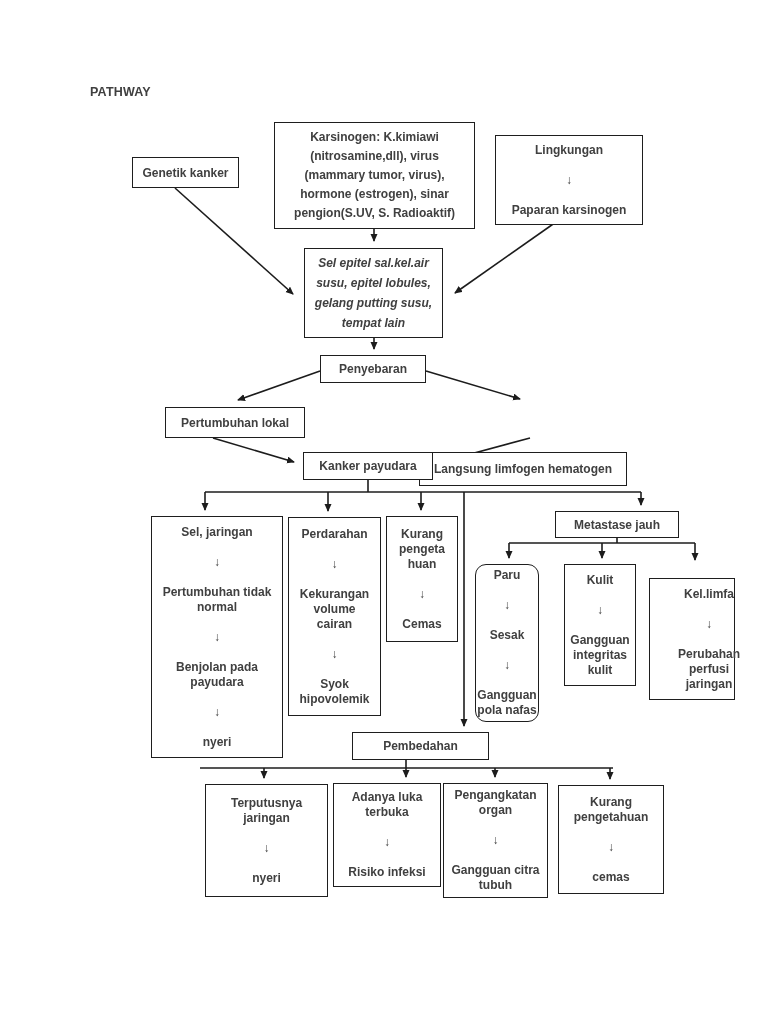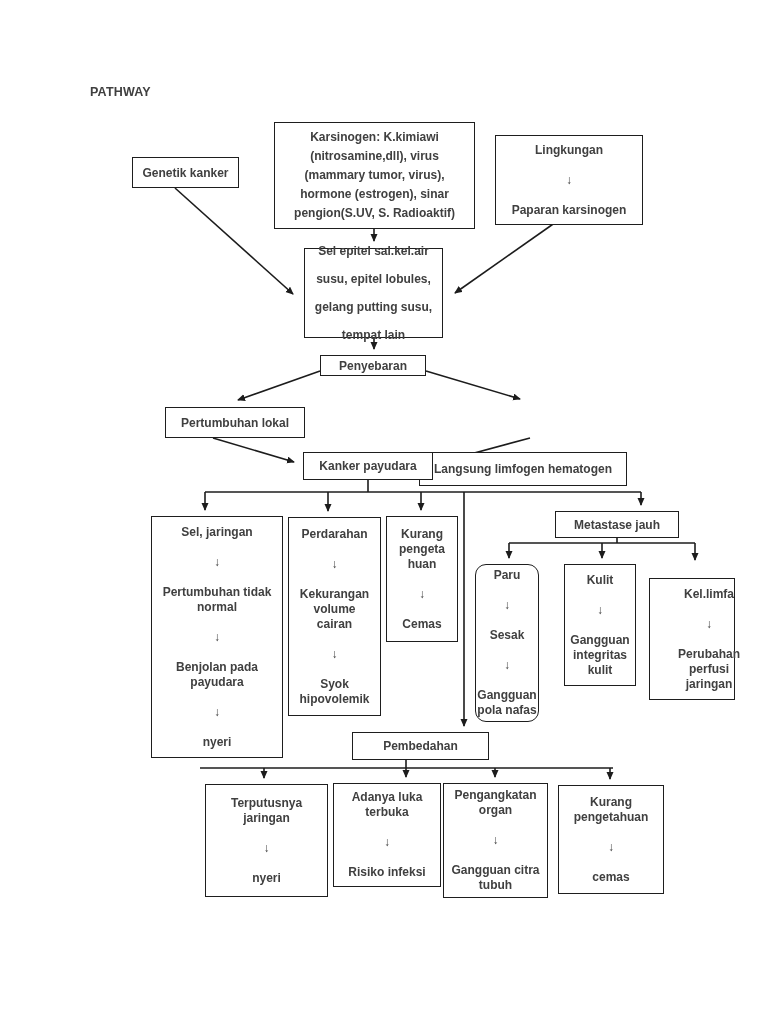--- a/index.html
+++ b/index.html
@@ -23,21 +23,21 @@
     background:#ffffff;
     display:flex;align-items:center;justify-content:center;
     text-align:center;
     font-size:12px;font-weight:bold;
     white-space:pre-line;
     line-height:19px;
     z-index:1;
     padding:1px 2px;
   }
   .stack{line-height:15px;}
-  .tight{line-height:28px;}
+  .tight{line-height:20px;font-style:italic;}
   .single{line-height:14px;text-align:right;}
 </style>
 </head>
 <body>
 
 <div class="page">
 
   <div class="page-title">PATHWAY</div>
 
   <svg class="connectors" width="768" height="1024" viewBox="0 0 768 1024">
@@ -96,21 +96,21 @@
 
 ↓
 
 Paparan karsinogen</div>
 
   <div class="box tight" style="left:304px;top:248px;width:139px;height:90px;">Sel epitel sal.kel.air
 susu, epitel lobules,
 gelang putting susu,
 tempat lain</div>
 
-  <div class="box single" style="left:320px;top:355px;width:106px;height:21px;">Penyebaran</div>
+  <div class="box single" style="left:320px;top:355px;width:106px;height:28px;">Penyebaran</div>
 
   <div class="box single" style="left:165px;top:407px;width:140px;height:31px;">Pertumbuhan lokal</div>
 
   <div class="box single" style="left:419px;top:404px;width:208px;height:34px;margin-top:48px;">Langsung limfogen hematogen</div>
 
   <div class="box single" style="left:303px;top:452px;width:130px;height:28px;">Kanker payudara</div>
 
   <div class="box stack" style="left:151px;top:516px;width:132px;height:242px;">Sel, jaringan
 
 ↓

